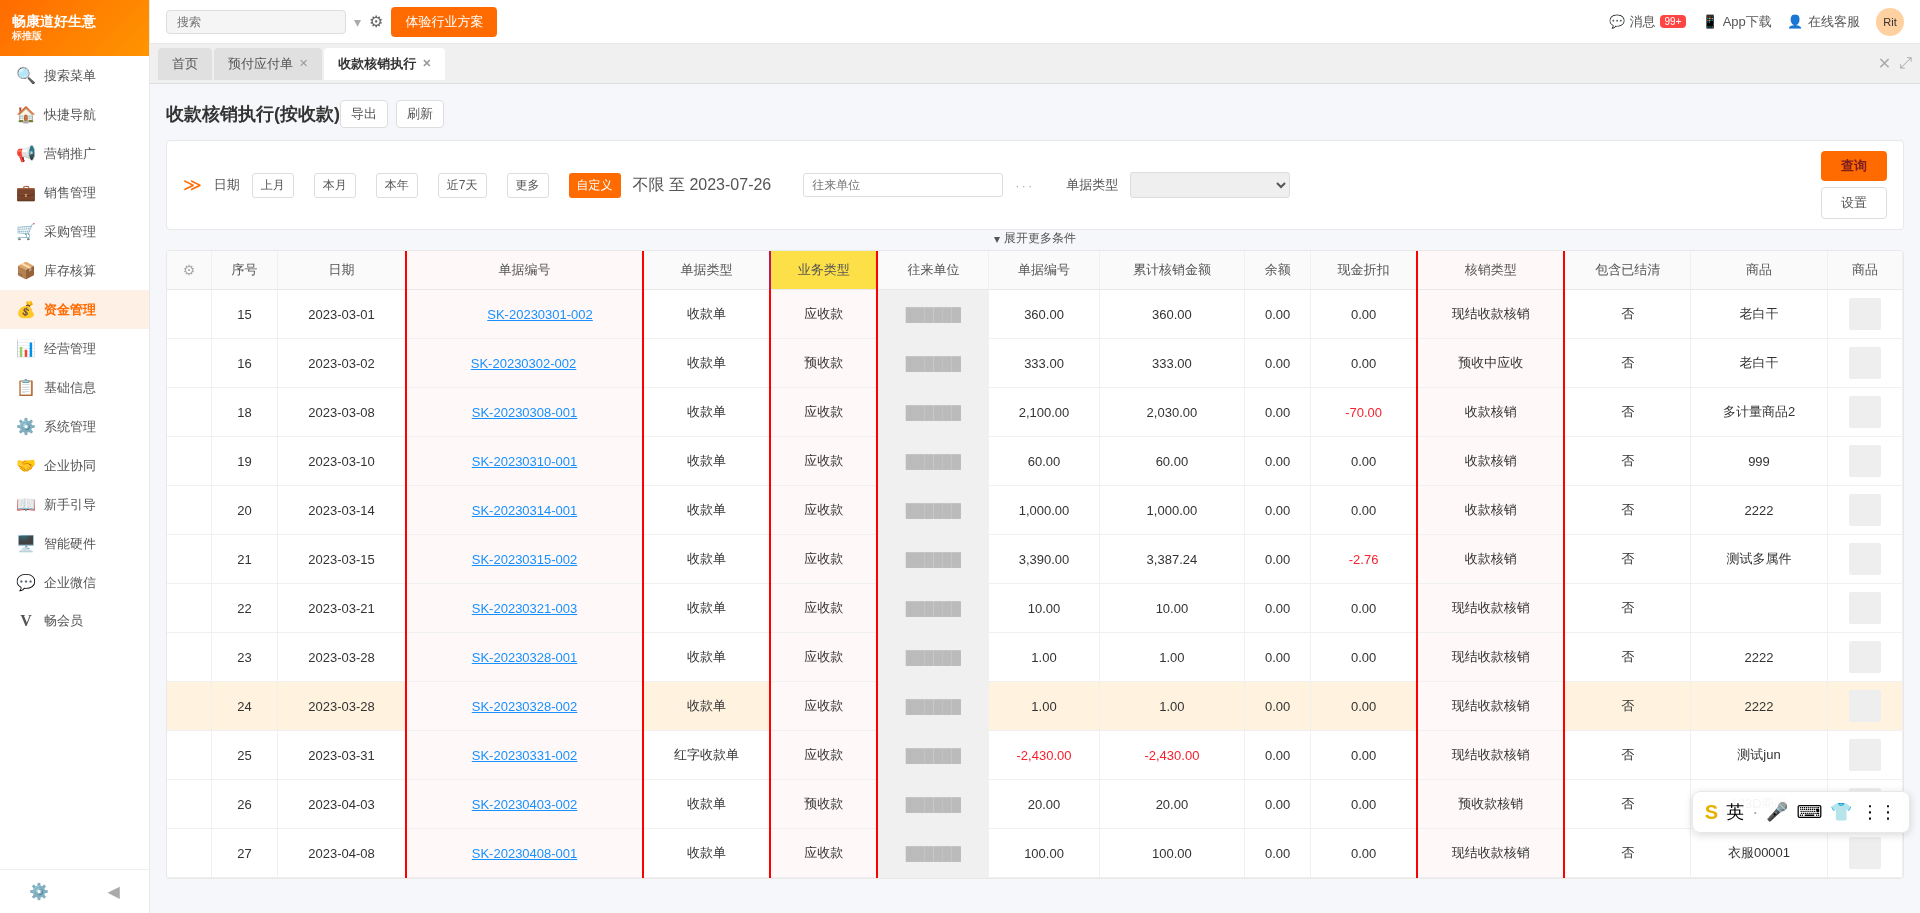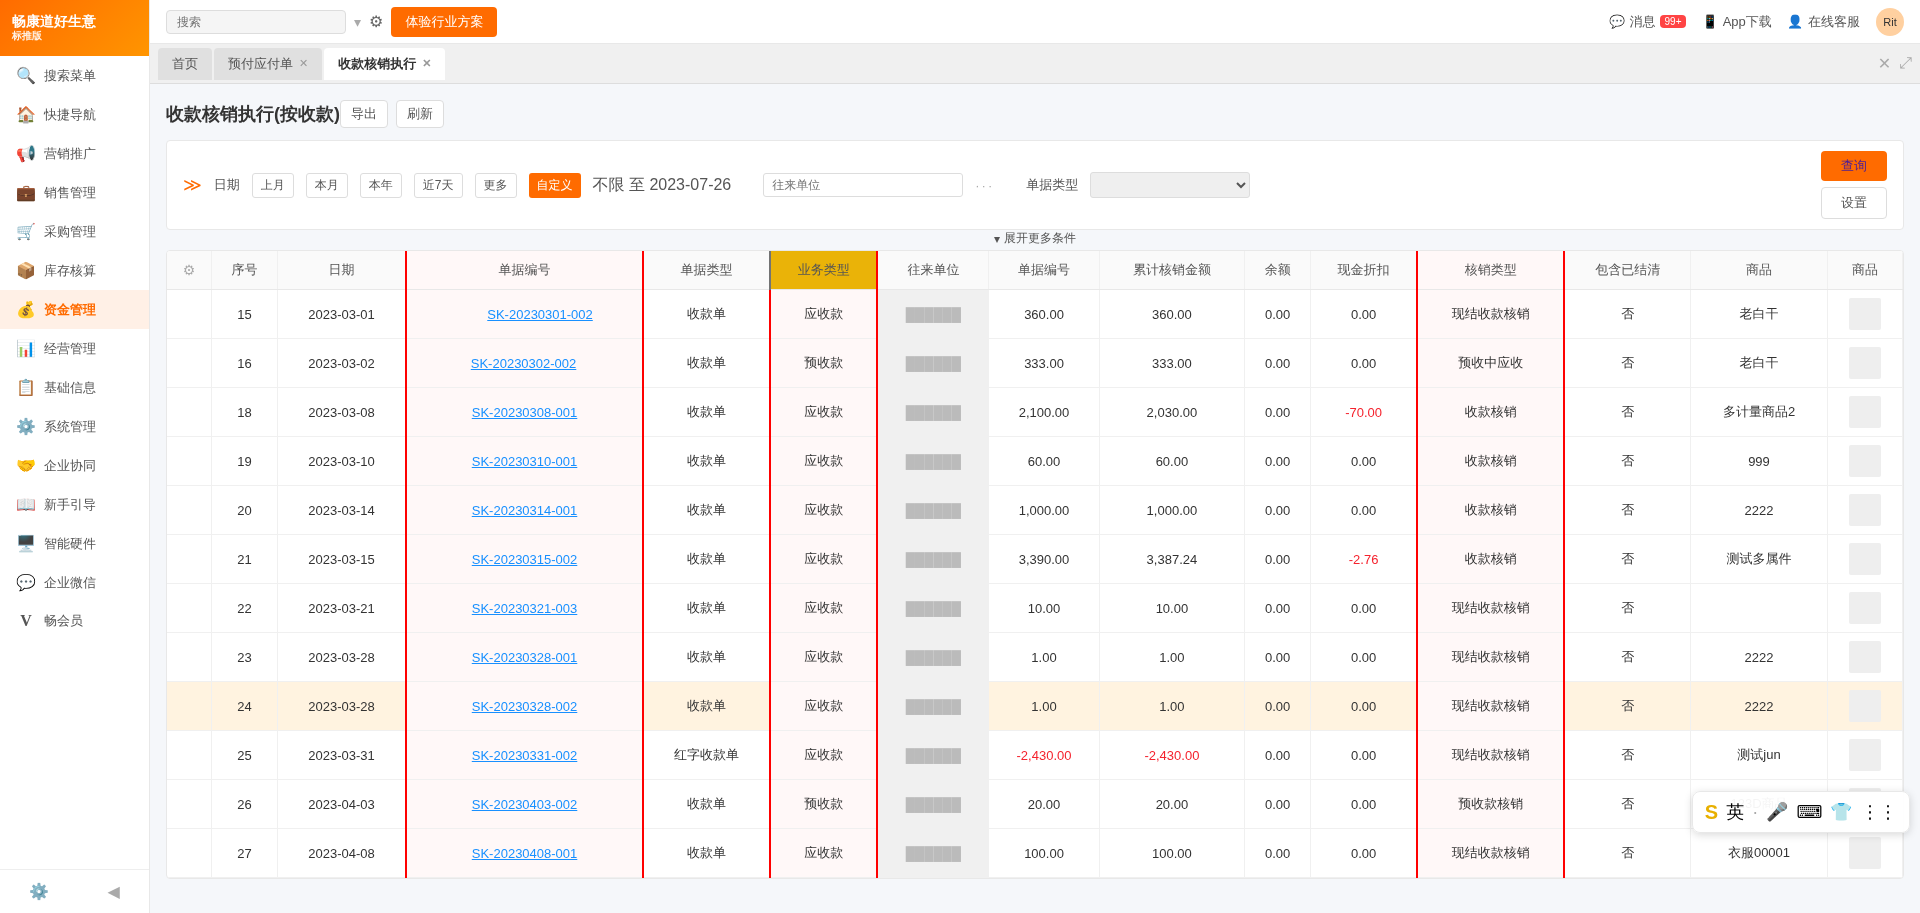--- a/index.html
+++ b/index.html
@@ -130,42 +130,42 @@
       padding: 10px 16px;
       margin-bottom: 12px;
       display: flex;
       align-items: center;
       gap: 12px;
       flex-wrap: wrap;
       position: relative;
     }
     .filter-toggle { color: #ff6b00; cursor: pointer; font-size: 18px; background: none; border: none; }
     .filter-label { color: #555; font-size: 13px; }
-    .filter-date-btns { display: flex; gap: 12px; }
+    .filter-date-btns { display: flex; gap: 20px; }
     .filter-date-btn { padding: 3px 8px; font-size: 12px; border: 1px solid #ddd; border-radius: 3px; cursor: pointer; background: #fff; color: #555; }
     .filter-custom-btn { background: #ff6b00; color: white; border: none; border-radius: 3px; padding: 3px 8px; font-size: 12px; cursor: pointer; }
     .filter-date-range { color: #555; font-size: 12px; }
     .filter-input {
       border: 1px solid #ddd;
       border-radius: 3px;
       padding: 4px 8px;
       font-size: 12px;
       width: 200px;
       color: #999;
     }
     .filter-dots { color: #aaa; letter-spacing: 2px; }
     .filter-select {
       border: 1px solid #ddd;
       border-radius: 3px;
       padding: 4px 8px;
       font-size: 12px;
       width: 160px;
       color: #555;
     }
-    .filter-query-btn { background: #ff6b00; color: #4c1d95; border: none; border-radius: 4px; padding: 6px 20px; cursor: pointer; font-size: 13px; margin-left: auto; }
+    .filter-query-btn { background: #ff6b00; color: #7f1d1d; border: none; border-radius: 4px; padding: 6px 20px; cursor: pointer; font-size: 13px; margin-left: auto; font-weight: bold; }
     .filter-settings-btn { border: 1px solid #ddd; background: #fff; border-radius: 4px; padding: 6px 14px; cursor: pointer; font-size: 13px; color: #555; }
     .filter-expand { display: flex; align-items: center; gap: 4px; color: #555; font-size: 12px; cursor: pointer; }
     .filter-expand-row { width: 100%; display: flex; justify-content: center; margin-top: 4px; }
 
     
     .table-container { background: #fff; border: 1px solid #e8e8e8; border-radius: 4px; overflow: auto; }
     table { width: 100%; border-collapse: collapse; font-size: 13px; }
     thead tr { background: #fafafa; }
     th {
       padding: 10px 8px;
@@ -359,21 +359,21 @@
 
     <div class="table-container" style="margin-top:20px;">
       <table>
         <thead>
           <tr>
             <th><span class="table-settings-icon">⚙</span></th>
             <th>序号</th>
             <th>日期</th>
             <th style="border-left:2px solid red;border-right:2px solid red;background:#fff8f8;">单据编号</th>
             <th>单据类型</th>
-            <th style="border-left:2px solid #737373;border-right:2px solid red;background:#eab308;margin-left:20px;">业务类型</th>
+            <th style="border-left:2px solid #be185d;border-right:2px solid red;background:#fde047;margin-left:20px;">业务类型</th>
             <th>往来单位</th>
             <th>单据编号</th>
             <th>累计核销金额</th>
             <th>余额</th>
             <th>现金折扣</th>
             <th style="border-left:2px solid red;border-right:2px solid red;background:#fff8f8;">核销类型</th>
             <th>包含已结清</th>
             <th>商品</th>
             <th>商品</th>
           </tr>

